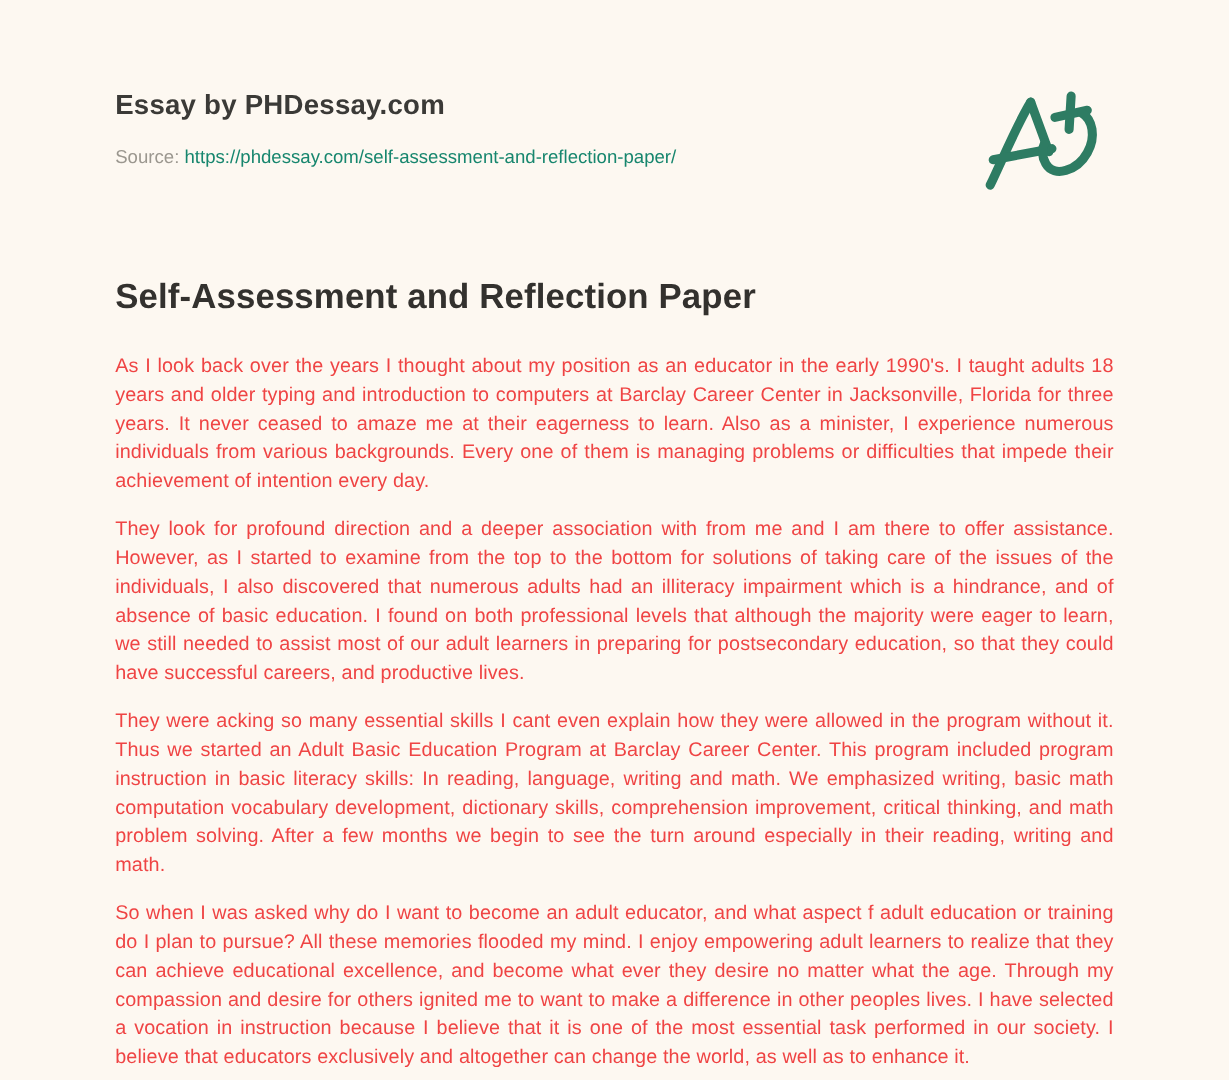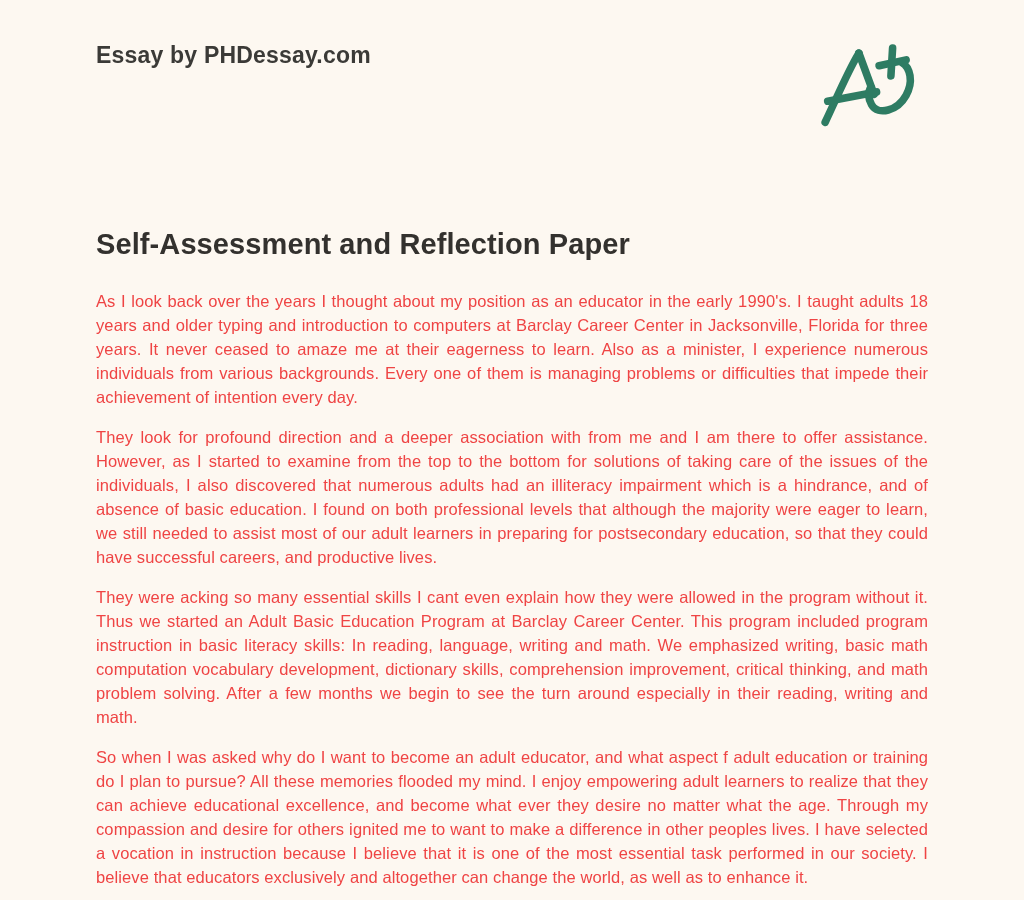--- a/index.html
+++ b/index.html
@@ -13,21 +13,21 @@
   .page {
     width: 1024px;
     height: 900px;
     padding: 0 96px;
     background: #fdf8f1;
   }
   .header {
     display: flex;
     justify-content: space-between;
     align-items: flex-start;
-    padding-top: 42px;
+    padding-top: 74px;
   }
   .header-left { flex: 1; }
   .header-title {
     font-size: 23px;
     font-weight: bold;
     color: #3b3a37;
     letter-spacing: 0.2px;
   }
   .source-line {
     margin-top: 22px;
@@ -38,21 +38,21 @@
     color: #17866e;
     text-decoration: none;
   }
   .logo-wrap {
     width: 118px;
     height: 96px;
     margin-top: -4px;
     flex-shrink: 0;
   }
   .essay-title {
-    margin-top: 94px;
+    margin-top: 66px;
     font-size: 29px;
     font-weight: bold;
     color: #33312e;
     letter-spacing: 0.1px;
   }
   .essay-body {
     margin-top: 28px;
   }
   .essay-body p {
     font-size: 16.5px;
@@ -64,20 +64,24 @@
   }
 </style>
 </head>
 <body>
 
 <div class="page">
 
   <div class="header">
     <div class="header-left">
       <div class="header-title">Essay by PHDessay.com</div>
+      <div class="source-line">
+        <span>Source:</span>
+        <a href="#" class="source-link">https://phdessay.com/self-assessment-and-reflection-paper/</a>
+      </div>
     </div>
 
     <div class="logo-wrap">
       <svg width="118" height="96" viewBox="0 0 140 112" fill="none" xmlns="http://www.w3.org/2000/svg">
         <g stroke="#2e7c63" stroke-width="9" stroke-linecap="round" stroke-linejoin="round" fill="none">
 
           <path d="M 18 99 C 30 74 45 38 58 17"></path>
 
           <path d="M 58 17 L 76 66"></path>
 

